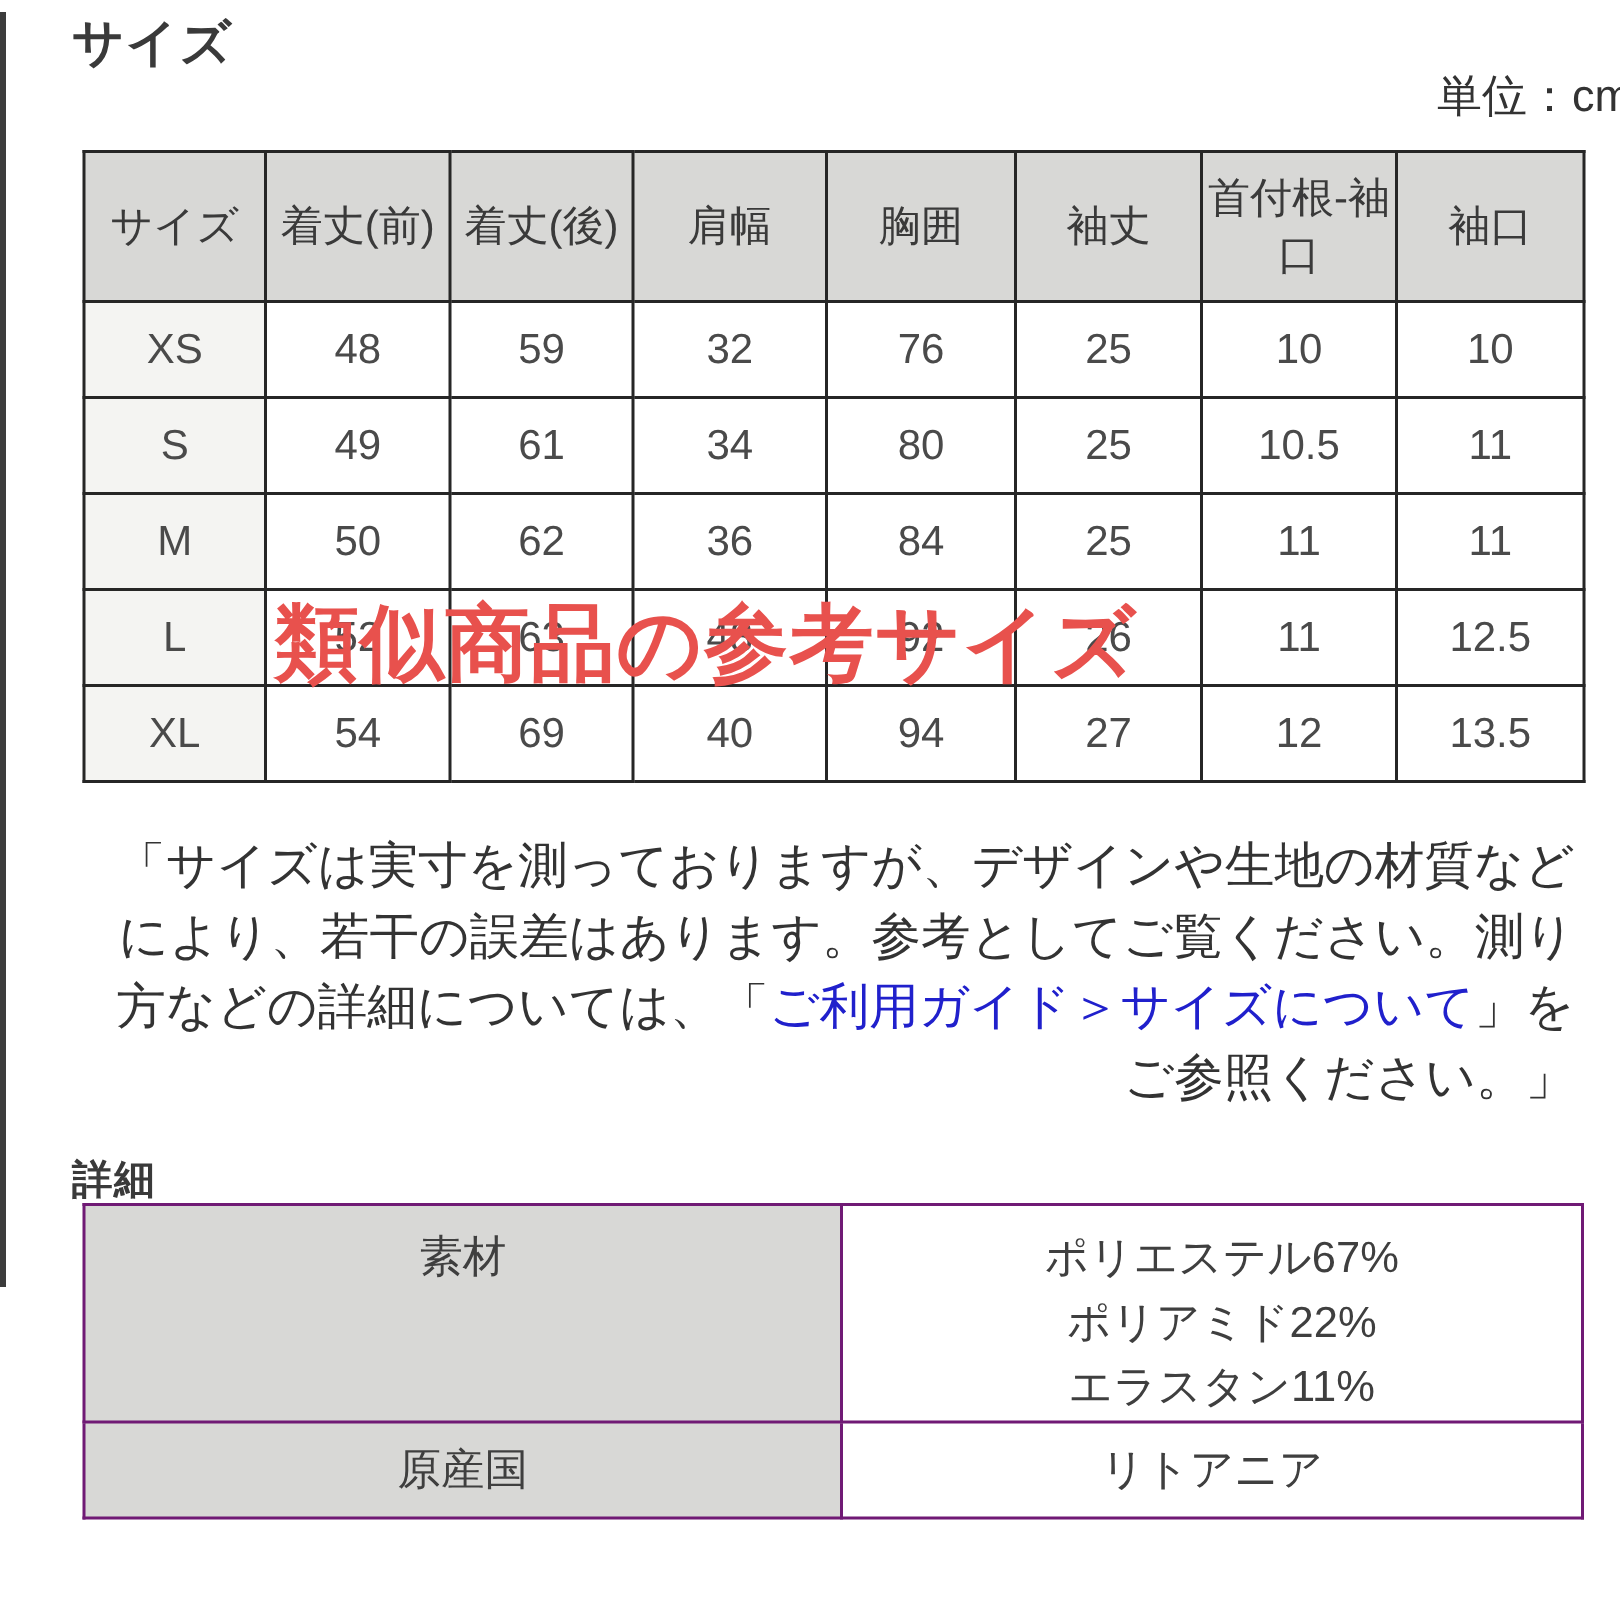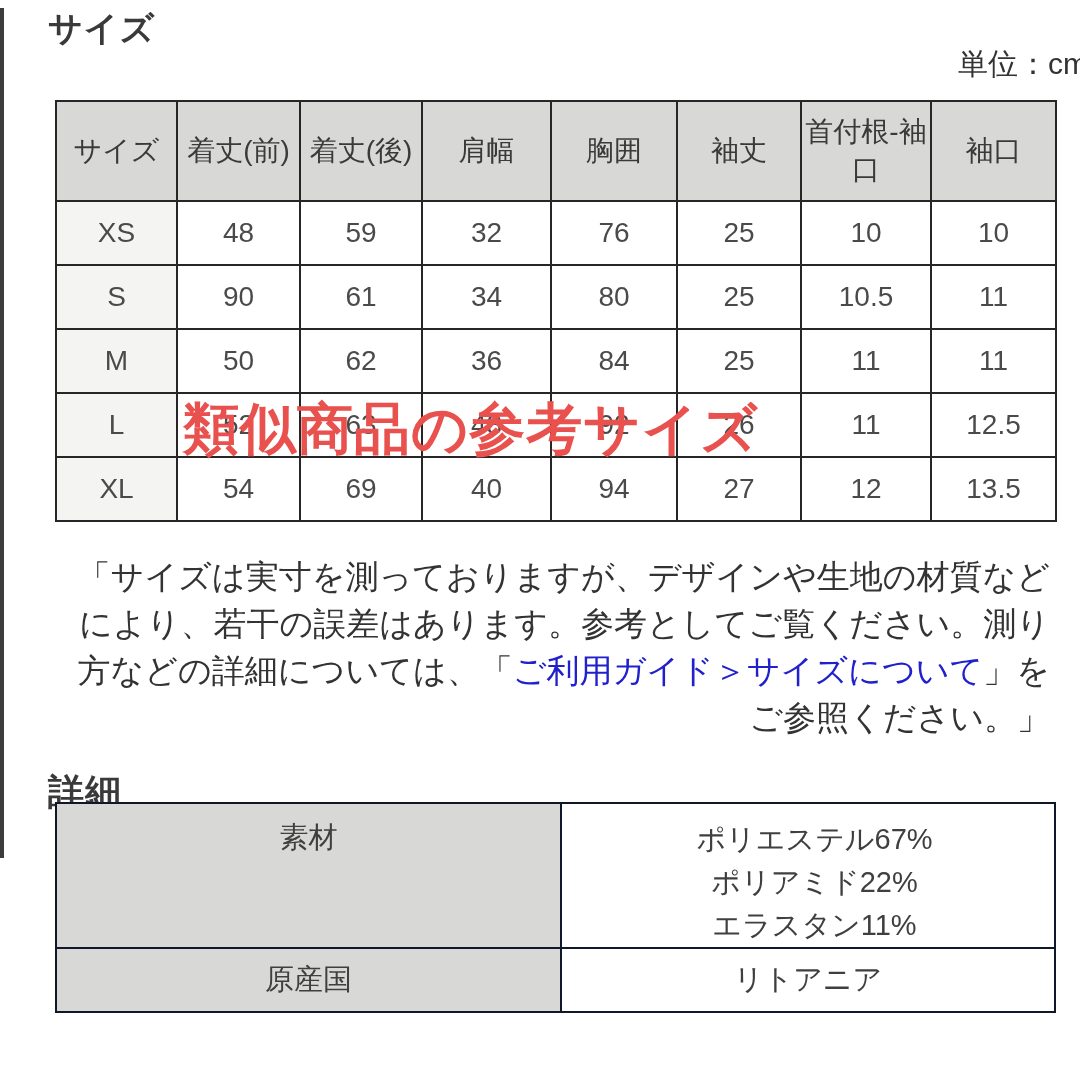--- a/index.html
+++ b/index.html
@@ -14,21 +14,21 @@
   .edge-artifact{
     position:absolute;left:0;top:8px;width:4px;height:850px;
     background:#3c3c3c;
   }
   .section-heading{
     position:absolute;left:48px;
     font-size:34px;font-weight:bold;color:#3a3a3a;
     letter-spacing:1px;
   }
   #size-heading{top:6px;}
-  #details-heading{top:768px;font-size:36px;}
+  #details-heading{top:768px;font-size:27px;}
   .unit-label{
     position:absolute;right:25px;top:44px;
     font-size:30px;color:#333333;
   }
   
   table.size-table{
     position:absolute;left:55px;top:100px;
     border-collapse:collapse;table-layout:fixed;
     width:1000px;
   }
@@ -65,21 +65,21 @@
   .note a{
     color:#2020cc;text-decoration:none;cursor:pointer;
   }
   
   table.details-table{
     position:absolute;left:55px;top:802px;
     border-collapse:collapse;table-layout:fixed;
     width:1001px;
   }
   table.details-table th, table.details-table td{
-    border:2px solid #0f172a;
+    border:2px solid #701a75;
     font-size:29px;font-weight:normal;color:#3f3f3f;
     text-align:center;padding:0;
   }
   table.details-table th{
     background:#d8d8d6;width:503px;
   }
   tr.details-row-material{height:144px;}
   tr.details-row-material th,
   tr.details-row-material td{
     vertical-align:top;padding-top:14px;
@@ -129,21 +129,21 @@
         <td>48</td>
         <td>59</td>
         <td>32</td>
         <td>76</td>
         <td>25</td>
         <td>10</td>
         <td>10</td>
       </tr>
       <tr>
         <th>S</th>
-        <td>90</td>
+        <td>49</td>
         <td>61</td>
         <td>34</td>
         <td>80</td>
         <td>25</td>
         <td>10.5</td>
         <td>11</td>
       </tr>
       <tr>
         <th>M</th>
         <td>50</td>

